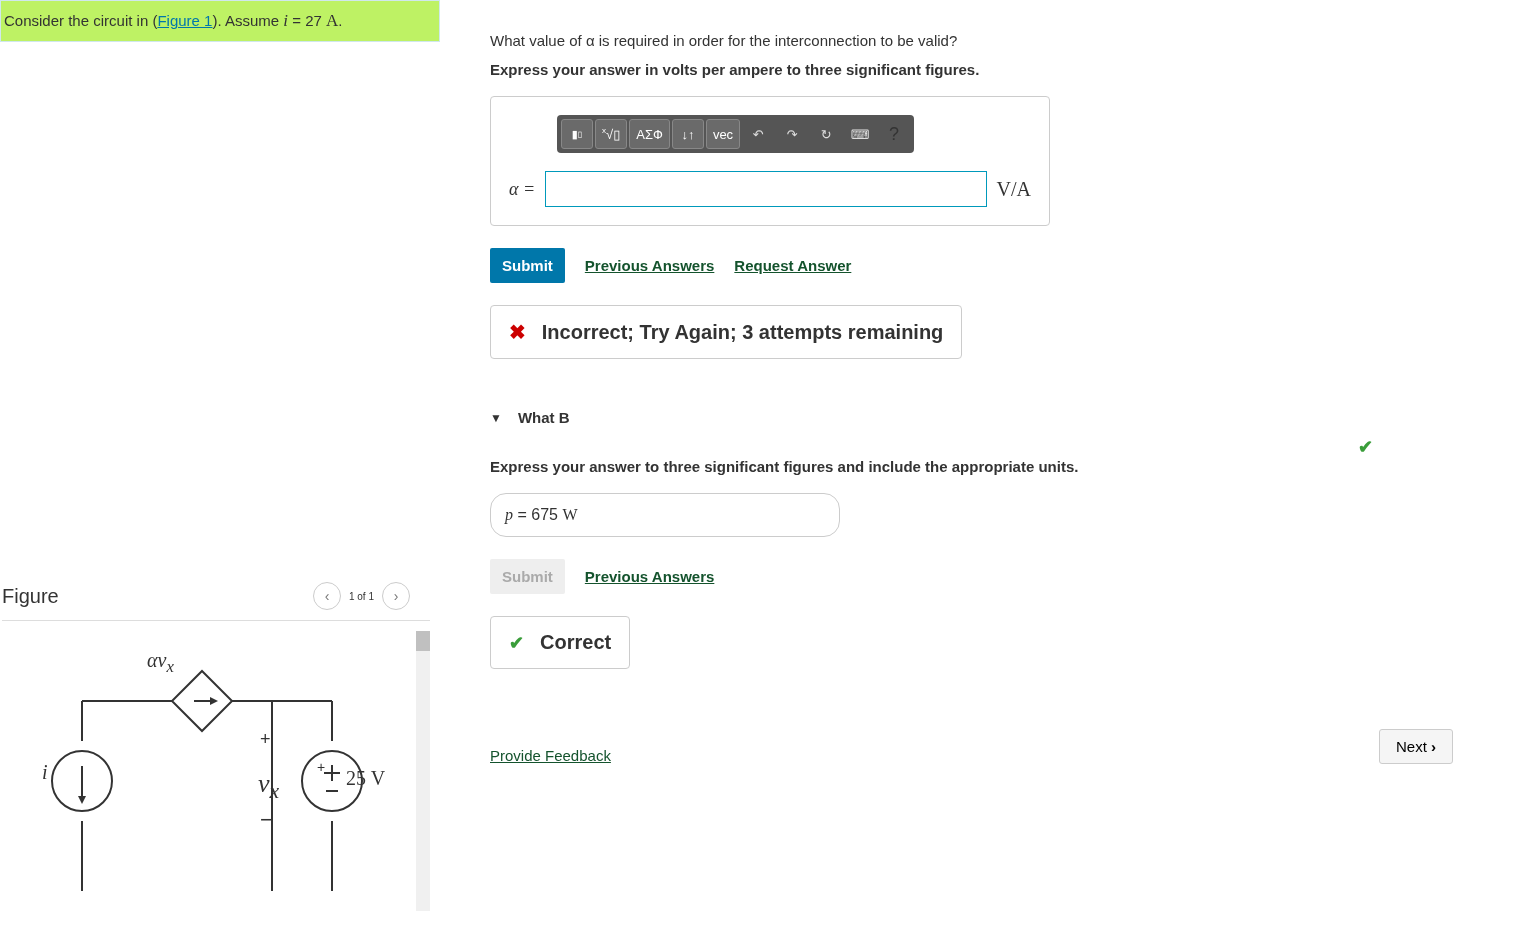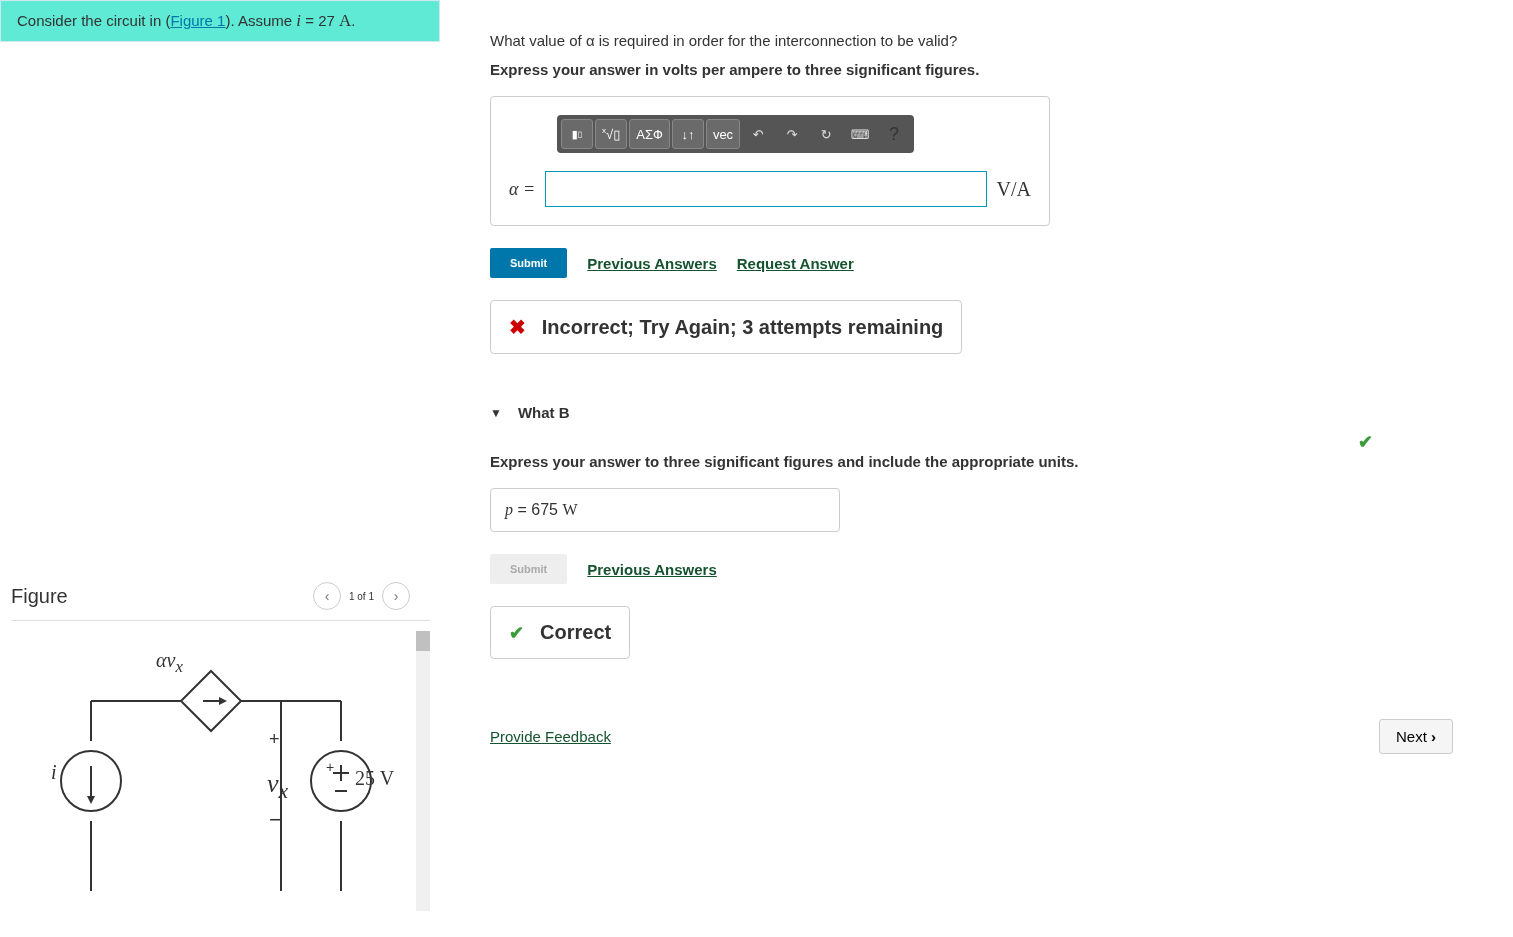--- a/index.html
+++ b/index.html
@@ -1,58 +1,58 @@
 <!DOCTYPE html>
 <html><head>
 <meta charset="utf-8">
 <style>
 * { box-sizing: border-box; margin: 0; padding: 0; }
 body { font-family: Arial, Helvetica, sans-serif; font-size: 14px; color: #333; background: #fff; width: 1513px; }
 .container { display: flex; }
 .left-col { width: 440px; flex-shrink: 0; }
 .right-col { flex: 1; padding: 0 20px 0 50px; position: relative; }
-.problem-box { background: #5eead4; padding: 10px 16px; border: 1px solid #d0e8ec; margin-bottom: 20px; }
+.problem-box { background: #bef264; padding: 10px 3px; border: 1px solid #d0e8ec; margin-bottom: 20px; }
 .problem-text { font-size: 15px; color: #333; }
 .problem-text a { color: #0077aa; text-decoration: underline; }
 .italic { font-style: italic; font-family: 'Times New Roman', serif; font-size: 17px; }
-.figure-section { margin-top: 520px; padding: 10px 10px 10px 11px; }
+.figure-section { margin-top: 520px; padding: 10px 10px 10px 2px; }
 .figure-header { display: flex; justify-content: space-between; align-items: center; padding: 10px 0; border-bottom: 1px solid #ddd; }
 .figure-title { font-size: 20px; color: #333; }
 .figure-nav { display: flex; align-items: center; gap: 8px; margin-right: 20px; }
 .nav-btn { width: 28px; height: 28px; border-radius: 50%; border: 1px solid #ccc; background: #fff; display: flex; align-items: center; justify-content: center; cursor: pointer; color: #777; }
 .figure-count { font-size: 10px; }
 .figure-content { position: relative; height: 280px; margin-top: 10px; padding: 20px; }
 .scroll-track { position: absolute; right: 0; top: 0; bottom: 0; width: 14px; background: #f0f0f0; }
 .scroll-thumb { position: absolute; right: 0; top: 0; width: 14px; height: 20px; background: #c0c0c0; }
 .question-text { font-size: 15px; margin: 30px 0 10px 0; line-height: 1.4; }
 .instruction { font-weight: bold; font-size: 15px; margin-bottom: 18px; }
 .answer-box { border: 1px solid #ccc; border-radius: 4px; padding: 18px; width: 560px; }
 .toolbar { display: inline-flex; background: #555; border-radius: 4px; padding: 4px; gap: 2px; align-items: center; margin-bottom: 18px; margin-left: 48px; }
 .tool-btn { min-width: 32px; height: 30px; background: #6a6a6a; border: 1px solid #888; border-radius: 3px; color: #fff; display: flex; align-items: center; justify-content: center; font-size: 13px; padding: 0 6px; cursor: pointer; }
 .tool-btn.light { background: transparent; border: none; color: #ddd; width: 32px; }
 .answer-row { display: flex; align-items: center; gap: 10px; }
 .alpha-label { font-family: 'Times New Roman', serif; font-size: 18px; font-style: italic; }
 .answer-input { flex: 1; height: 36px; border: 1px solid #0099bb; padding: 4px 8px; font-size: 15px; }
 .unit { font-family: 'Times New Roman', serif; font-size: 20px; }
 .btn-row { display: flex; align-items: center; gap: 20px; margin-top: 22px; }
-.submit-btn { background: #0077aa; color: #fff; border: none; padding: 9px 20px; font-size: 11px; border-radius: 2px; cursor: pointer; font-weight: bold; }
+.submit-btn { background: #0077aa; color: #fff; border: none; padding: 9px 12px; font-size: 15px; border-radius: 2px; cursor: pointer; font-weight: bold; }
 .submit-btn.disabled { background: #eee; color: #aaa; cursor: default; }
 .link { color: #14532d; text-decoration: underline; font-weight: bold; font-size: 15px; cursor: pointer; }
 .feedback-box { border: 1px solid #ccc; border-radius: 4px; padding: 14px 18px; margin-top: 22px; display: inline-flex; align-items: center; gap: 16px; }
 .x-icon { color: #cc0000; font-weight: bold; font-size: 20px; }
 .check-icon { color: #3a9d3a; font-weight: bold; font-size: 18px; }
 .feedback-text { font-weight: bold; font-size: 20px; }
 .part-header { display: flex; align-items: center; gap: 16px; margin-top: 40px; padding: 10px 0; }
 .part-header .caret { color: #333; font-size: 12px; }
 .part-title { font-weight: bold; font-size: 15px; }
 .part-check-row { display: flex; justify-content: flex-end; padding-right: 120px; }
 .part-check { color: #3a9d3a; font-size: 18px; font-weight: bold; }
-.answer-display-box { border: 1px solid #ccc; border-radius: 4px; padding: 12px 14px; width: 350px; font-size: 16px; }
+.answer-display-box { border: 1px solid #ccc; border-radius: 16px; padding: 12px 14px; width: 350px; font-size: 16px; }
 .answer-display-box .v { font-style: italic; font-family: 'Times New Roman', serif; }
-.footer-row { display: flex; justify-content: space-between; align-items: center; margin-top: 60px; padding-right: 40px; }
+.footer-row { display: flex; justify-content: space-between; align-items: flex-end; margin-top: 60px; padding-right: 40px; }
 .next-btn { background: #f5f5f5; border: 1px solid #ccc; padding: 8px 16px; font-size: 15px; border-radius: 3px; cursor: pointer; }
 .roman { font-family: 'Times New Roman', serif; }
 </style>
 </head>
 <body>
 
 <div class="container">
   <div class="left-col">
     <div class="problem-box">
       <span class="problem-text">

